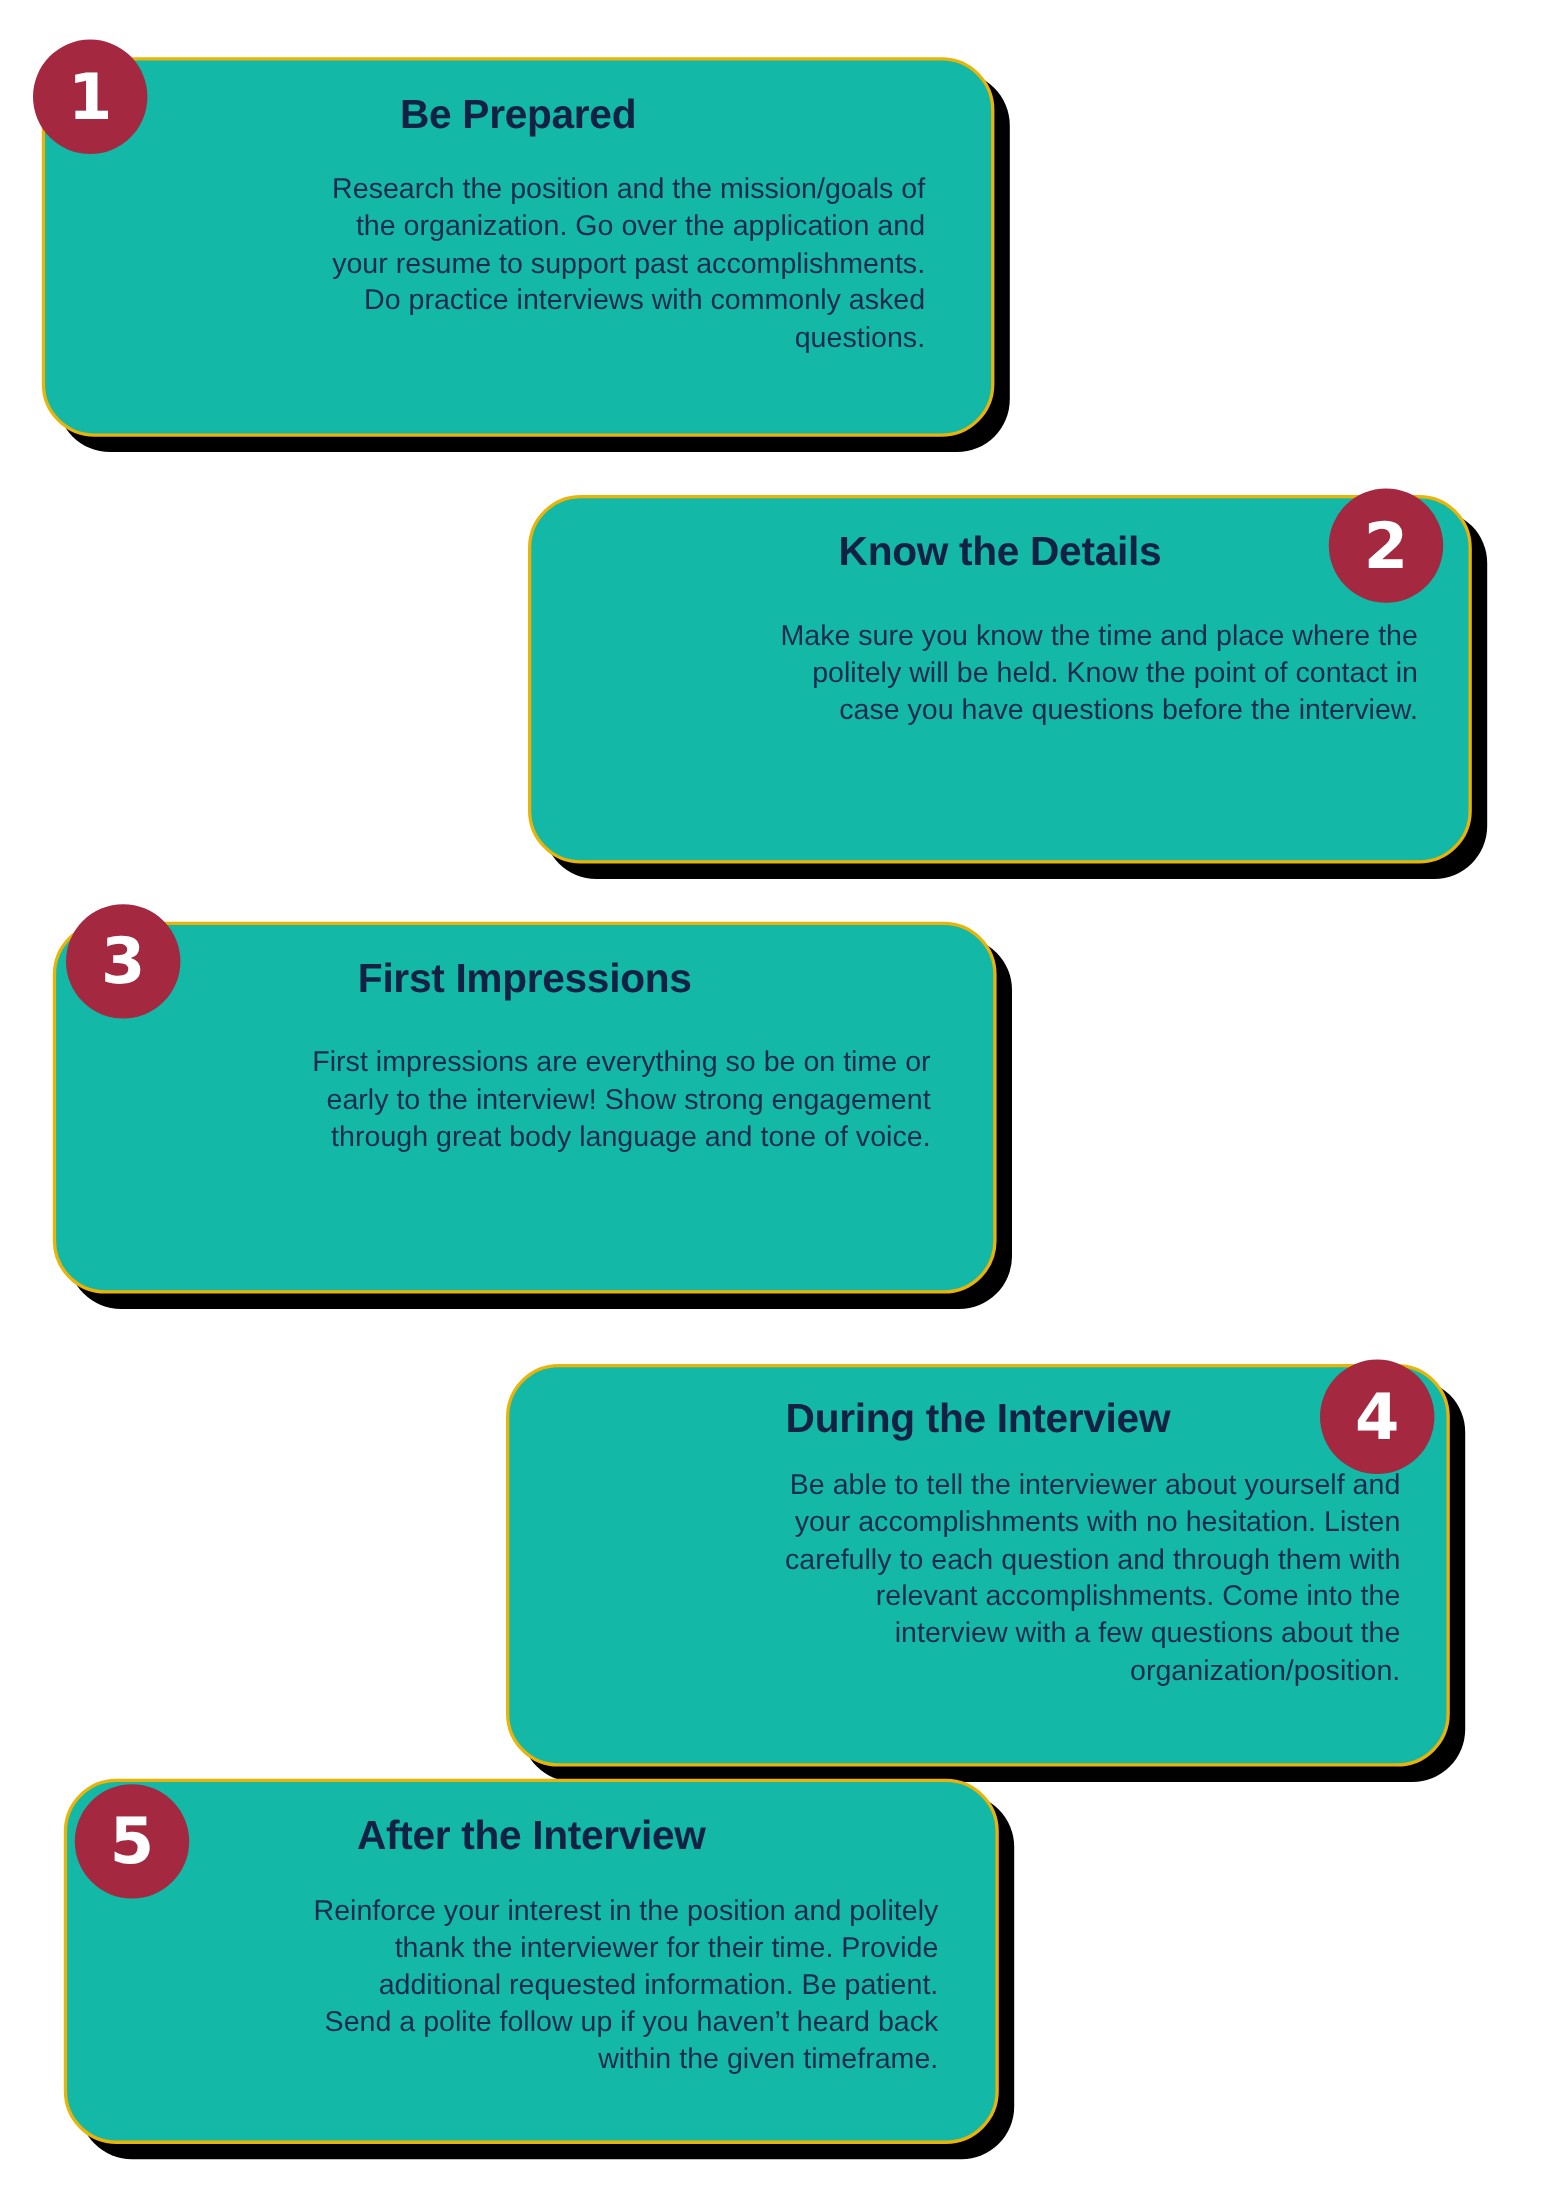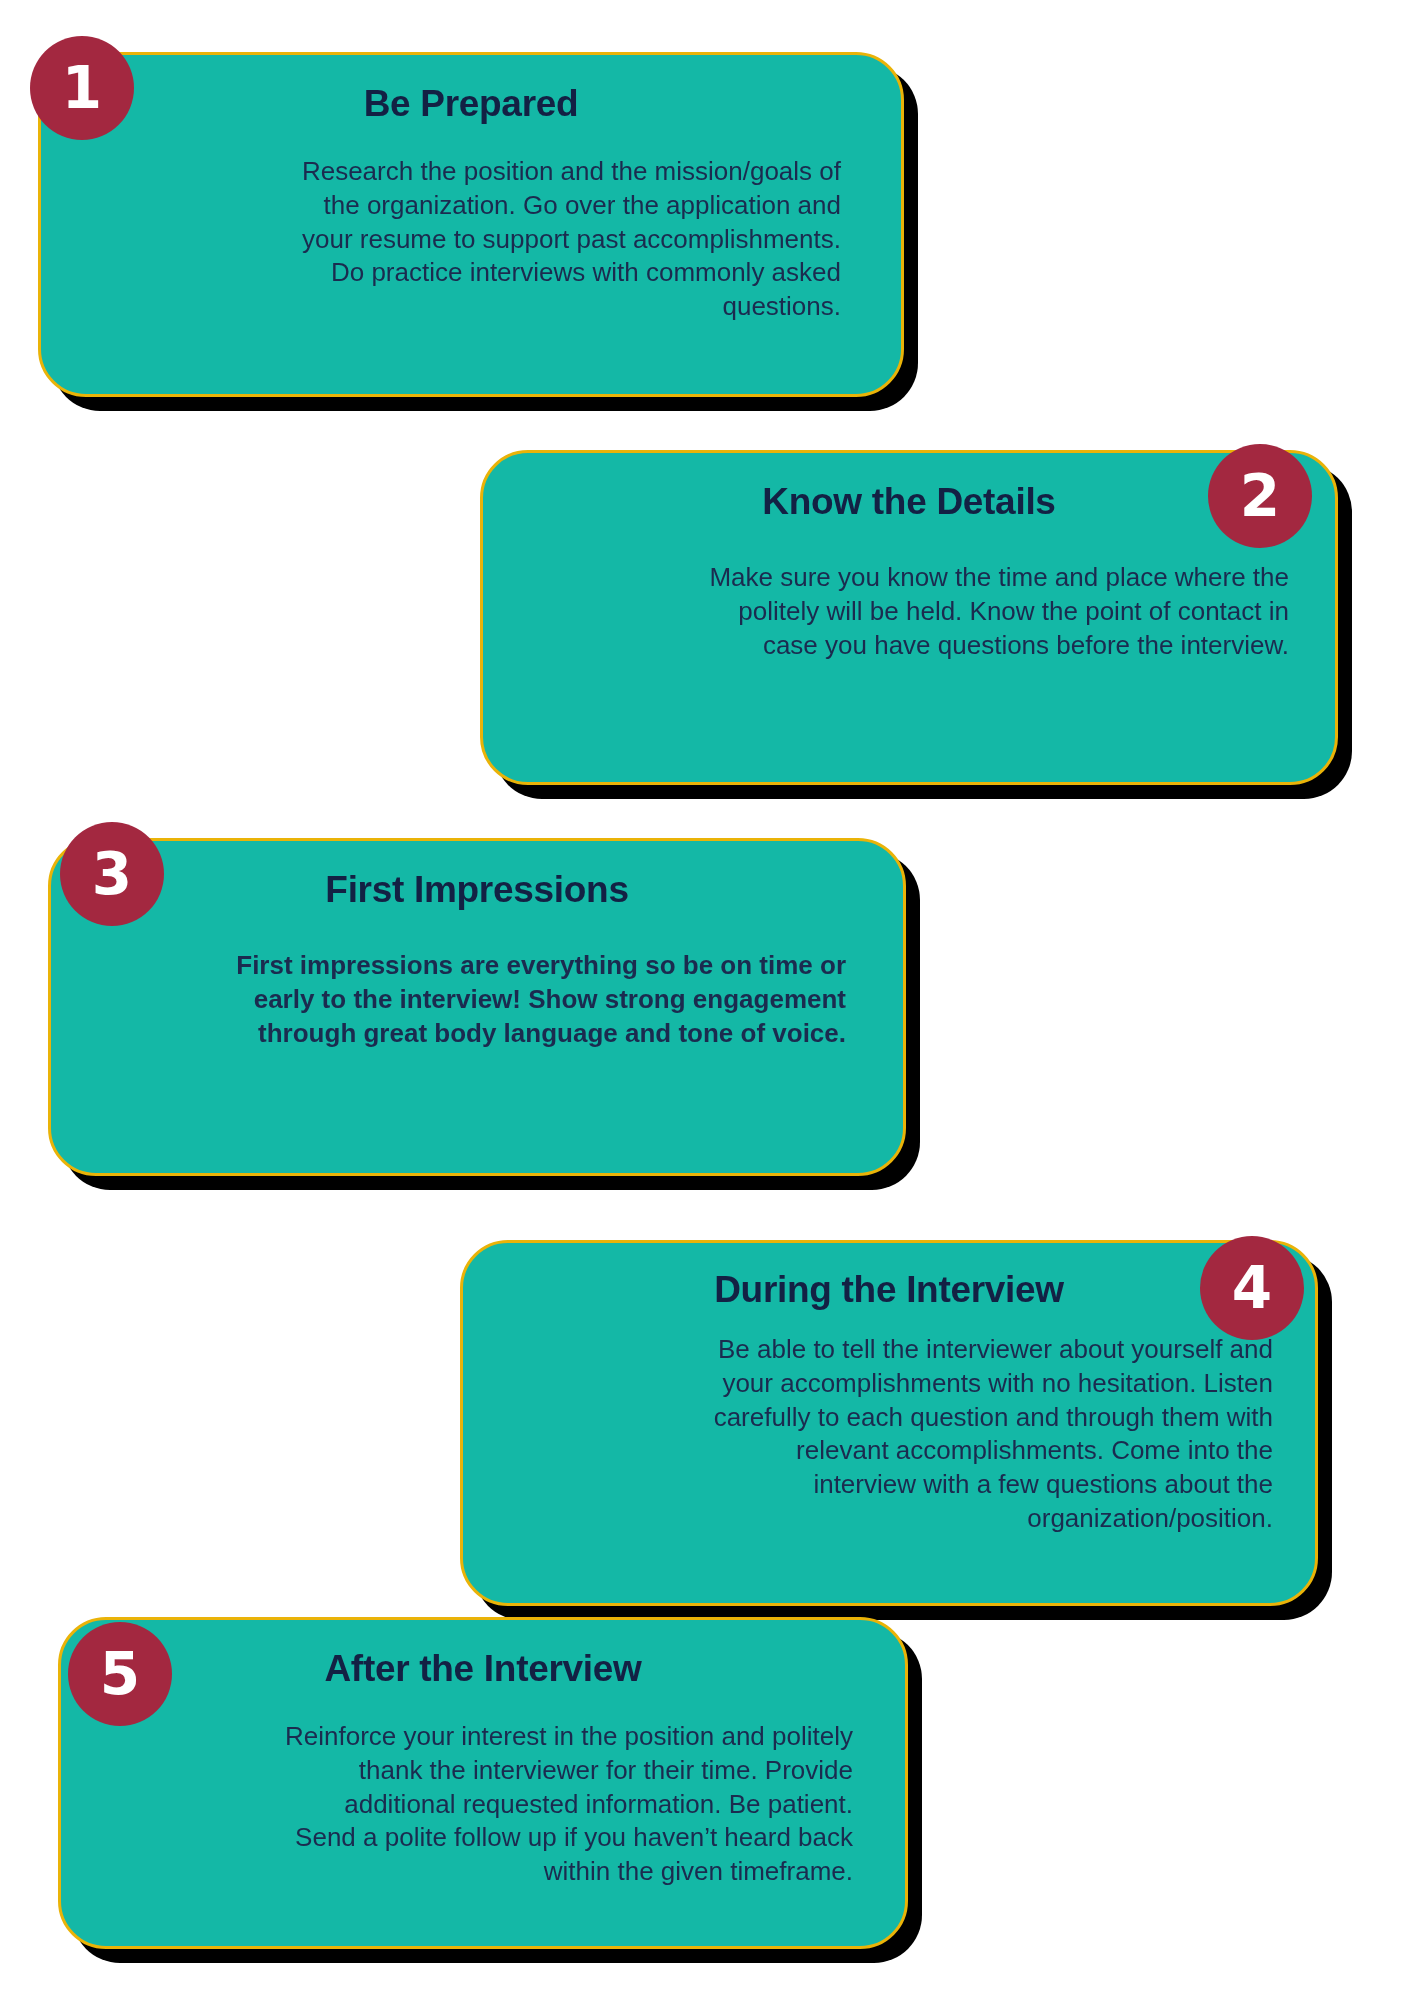--- a/index.html
+++ b/index.html
@@ -99,21 +99,21 @@
 
   
   #card-2 { left: 480px; top: 450px; width: 858px; height: 335px; }
   #card-2 .card-title { margin-top: 28px; margin-right: 0; }
   #card-2 .card-text  { margin-top: 38px; width: 760px; }
   #badge-2 { left: 1208px; top: 444px; }
 
   
   #card-3 { left: 48px;  top: 838px; width: 858px; height: 338px; }
   #card-3 .card-title { margin-top: 28px; }
-  #card-3 .card-text  { margin-top: 38px; width: 738px; font-weight: bold; }
+  #card-3 .card-text  { margin-top: 38px; width: 738px; }
   #badge-3 { left: 60px; top: 822px; }
 
   
   #card-4 { left: 460px; top: 1240px; width: 858px; height: 366px; padding-left: 31px; }
   #card-4 .card-title { margin-top: 26px; }
   #card-4 .card-text  { margin-top: 22px; width: 768px; }
   #badge-4 { left: 1200px; top: 1236px; }
 
   
   #card-5 { left: 58px;  top: 1617px; width: 850px; height: 332px; }

